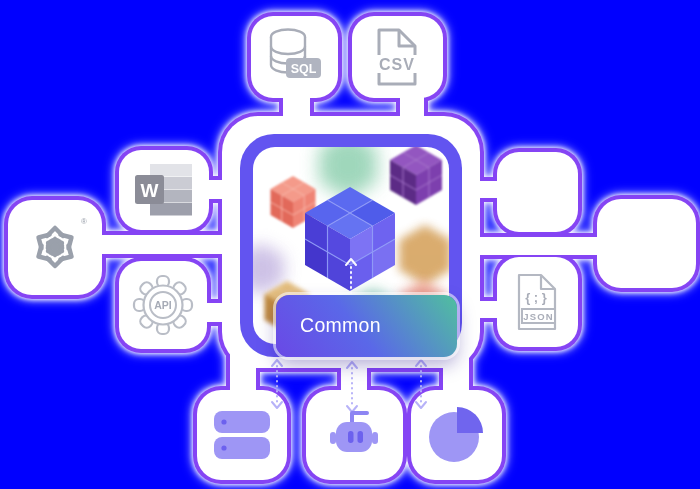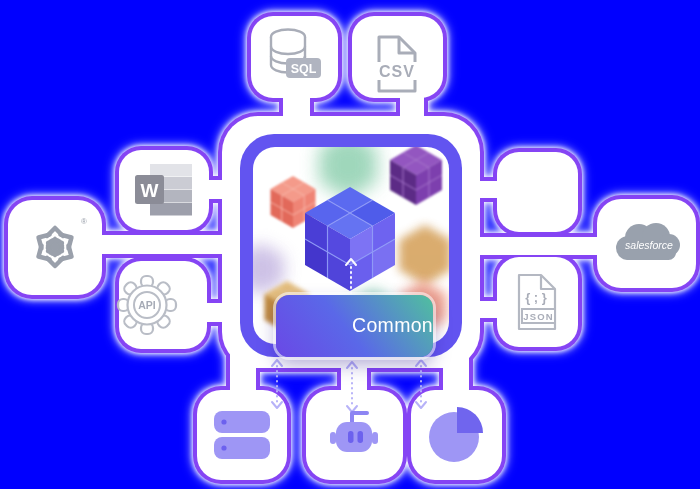--- a/index.html
+++ b/index.html
@@ -5,24 +5,24 @@
   html,body{margin:0;padding:0;}
   body{width:700px;height:489px;overflow:hidden;font-family:"Liberation Sans",sans-serif;}
   #stage{position:absolute;left:0;top:0;width:700px;height:489px;background:#0000ff;}
   #plumbing{position:absolute;left:0;top:0;}
   .glowgrp{filter:drop-shadow(0 0 2.5px #ffffff) drop-shadow(0 0 5px rgba(255,255,255,.85));}
   #center-ring{position:absolute;left:240px;top:134px;width:222px;height:223px;
     background:#6254f0;border-radius:34px;}
   #illustration{position:absolute;left:13px;top:13px;width:196px;height:197px;
     background:#ffffff;border-radius:22px;overflow:hidden;}
   #cdm-label{position:absolute;left:276px;top:295px;width:157px;height:62px;
-    border-radius:13px;display:flex;flex-direction:column;align-items:flex-end;justify-content:center;
+    border-radius:13px;display:flex;flex-direction:column;align-items:flex-start;justify-content:center;
     background:linear-gradient(52deg,#6a48e6 0%,#5a68e8 45%,#50c09e 100%);
     color:#ffffff;font-size:19.5px;font-weight:500;line-height:1.4;letter-spacing:.3px;
-    box-shadow:0 0 0 3px rgba(255,255,255,.55),0 8px 18px rgba(40,20,140,.35);}
+    box-shadow:0 0 0 3px rgba(255,255,255,.55),0 8px 18px rgba(40,20,140,.35);padding-left:24px;}
   .node{position:absolute;display:flex;align-items:center;justify-content:flex-start;}
   svg text{font-family:"Liberation Sans",sans-serif;}
   .sf-text{font-style:italic;}
 </style>
 </head>
 <body>
 
 <div id="stage">
 
   <svg id="plumbing" width="700" height="489" viewBox="0 0 700 489">
@@ -180,41 +180,41 @@
     <svg width="60" height="64" viewBox="0 0 60 64">
       <ellipse cx="24" cy="12" rx="17" ry="7.5" fill="#ffffff" stroke="#a9adb8" stroke-width="2.4"></ellipse>
       <path d="M7,12 V40 a17,7.5 0 0 0 34,0 V12" fill="#ffffff" stroke="#a9adb8" stroke-width="2.4"></path>
       <path d="M7,21.5 a17,7.5 0 0 0 34,0" fill="none" stroke="#a9adb8" stroke-width="2.4"></path>
       <path d="M7,31 a17,7.5 0 0 0 34,0" fill="none" stroke="#a9adb8" stroke-width="2.4"></path>
       <rect x="22" y="33" width="35" height="20" rx="4" fill="#b0b4c0"></rect>
       <text x="39.5" y="48" text-anchor="middle" font-size="12.5" font-weight="bold" fill="#ffffff">SQL</text>
     </svg>
   </div>
 
-  <div class="node" style="left:369px;top:34px;width:56px;height:60px">
+  <div class="node" style="left:369px;top:27px;width:56px;height:60px">
     <svg width="56" height="60" viewBox="0 0 56 60">
       <path d="M10,3 H30 L46,19 V57 H10 Z" fill="#ffffff" stroke="#a9adb8" stroke-width="3" stroke-linejoin="round"></path>
       <path d="M30,3 V19 H46" fill="none" stroke="#a9adb8" stroke-width="3" stroke-linejoin="round"></path>
       <rect x="5" y="28" width="46" height="18" fill="#ffffff"></rect>
       <text x="28" y="42.5" text-anchor="middle" font-size="16" font-weight="bold" letter-spacing="1" fill="#a9adb8">CSV</text>
     </svg>
   </div>
 
   <div class="node" style="left:135px;top:162px;width:58px;height:56px">
     <svg width="58" height="56" viewBox="0 0 58 56">
       <rect x="15" y="2" width="42" height="12.5" fill="#e2e3e8"></rect>
       <rect x="15" y="15" width="42" height="12.5" fill="#cbccd4"></rect>
       <rect x="15" y="28" width="42" height="12.5" fill="#b3b5bf"></rect>
       <rect x="15" y="41" width="42" height="12.5" fill="#9d9fab"></rect>
       <rect x="0" y="13" width="29" height="29" rx="2.5" fill="#8b8c97"></rect>
       <text x="14.5" y="35" text-anchor="middle" font-size="19" font-weight="bold" fill="#ffffff">W</text>
     </svg>
   </div>
 
-  <div class="node" style="left:115px;top:273px;width:64px;height:64px">
+  <div class="node" style="left:131px;top:273px;width:64px;height:64px">
     <svg width="64" height="64" viewBox="0 0 64 64">
       <g fill="#ffffff" stroke="#b9bdc6" stroke-width="2.2">
         <rect x="26" y="3" width="12" height="11" rx="5" transform="rotate(0 32 32)"></rect>
         <rect x="26" y="3" width="12" height="11" rx="5" transform="rotate(45 32 32)"></rect>
         <rect x="26" y="3" width="12" height="11" rx="5" transform="rotate(90 32 32)"></rect>
         <rect x="26" y="3" width="12" height="11" rx="5" transform="rotate(135 32 32)"></rect>
         <rect x="26" y="3" width="12" height="11" rx="5" transform="rotate(180 32 32)"></rect>
         <rect x="26" y="3" width="12" height="11" rx="5" transform="rotate(225 32 32)"></rect>
         <rect x="26" y="3" width="12" height="11" rx="5" transform="rotate(270 32 32)"></rect>
         <rect x="26" y="3" width="12" height="11" rx="5" transform="rotate(315 32 32)"></rect>
@@ -262,32 +262,20 @@
   <div class="node" style="left:509px;top:271px;width:56px;height:62px">
     <svg width="56" height="62" viewBox="0 0 56 62">
       <path d="M10,4 H32 L46,18 V58 H10 Z" fill="#ffffff" stroke="#b4b8c2" stroke-width="2.2" stroke-linejoin="round"></path>
       <path d="M32,4 V18 H46" fill="none" stroke="#b4b8c2" stroke-width="2.2" stroke-linejoin="round"></path>
       <text x="27" y="31" text-anchor="middle" font-size="13" font-weight="bold" fill="#a9adb8">{ ; }</text>
       <rect x="13" y="38" width="33" height="14" fill="#ffffff" stroke="#b4b8c2" stroke-width="2"></rect>
       <text x="29.5" y="48.5" text-anchor="middle" font-size="9.5" font-weight="bold" letter-spacing="1.2" fill="#a9adb8">JSON</text>
     </svg>
   </div>
 
-  <div class="node" style="left:608px;top:217px;width:76px;height:52px">
-    <svg width="76" height="52" viewBox="0 0 76 52">
-      <g fill="#99a1ad">
-        <circle cx="20" cy="31" r="12"></circle>
-        <circle cx="31" cy="21" r="14"></circle>
-        <circle cx="48" cy="20" r="14"></circle>
-        <circle cx="61" cy="28" r="11"></circle>
-        <rect x="14" y="28" width="54" height="15" rx="7.5"></rect>
-      </g>
-      <text x="41" y="32" text-anchor="middle" font-size="10.5" class="sf-text" fill="#ffffff">salesforce</text>
-    </svg>
-  </div>
 
   <div class="node" style="left:214px;top:408px;width:56px;height:54px">
     <svg width="56" height="54" viewBox="0 0 56 54">
       <rect x="0" y="3" width="56" height="22" rx="8" fill="#9e96f5"></rect>
       <rect x="0" y="29" width="56" height="22" rx="8" fill="#9e96f5"></rect>
       <circle cx="10" cy="14" r="2.6" fill="#6c61ee"></circle>
       <circle cx="10" cy="40" r="2.6" fill="#6c61ee"></circle>
     </svg>
   </div>
 

